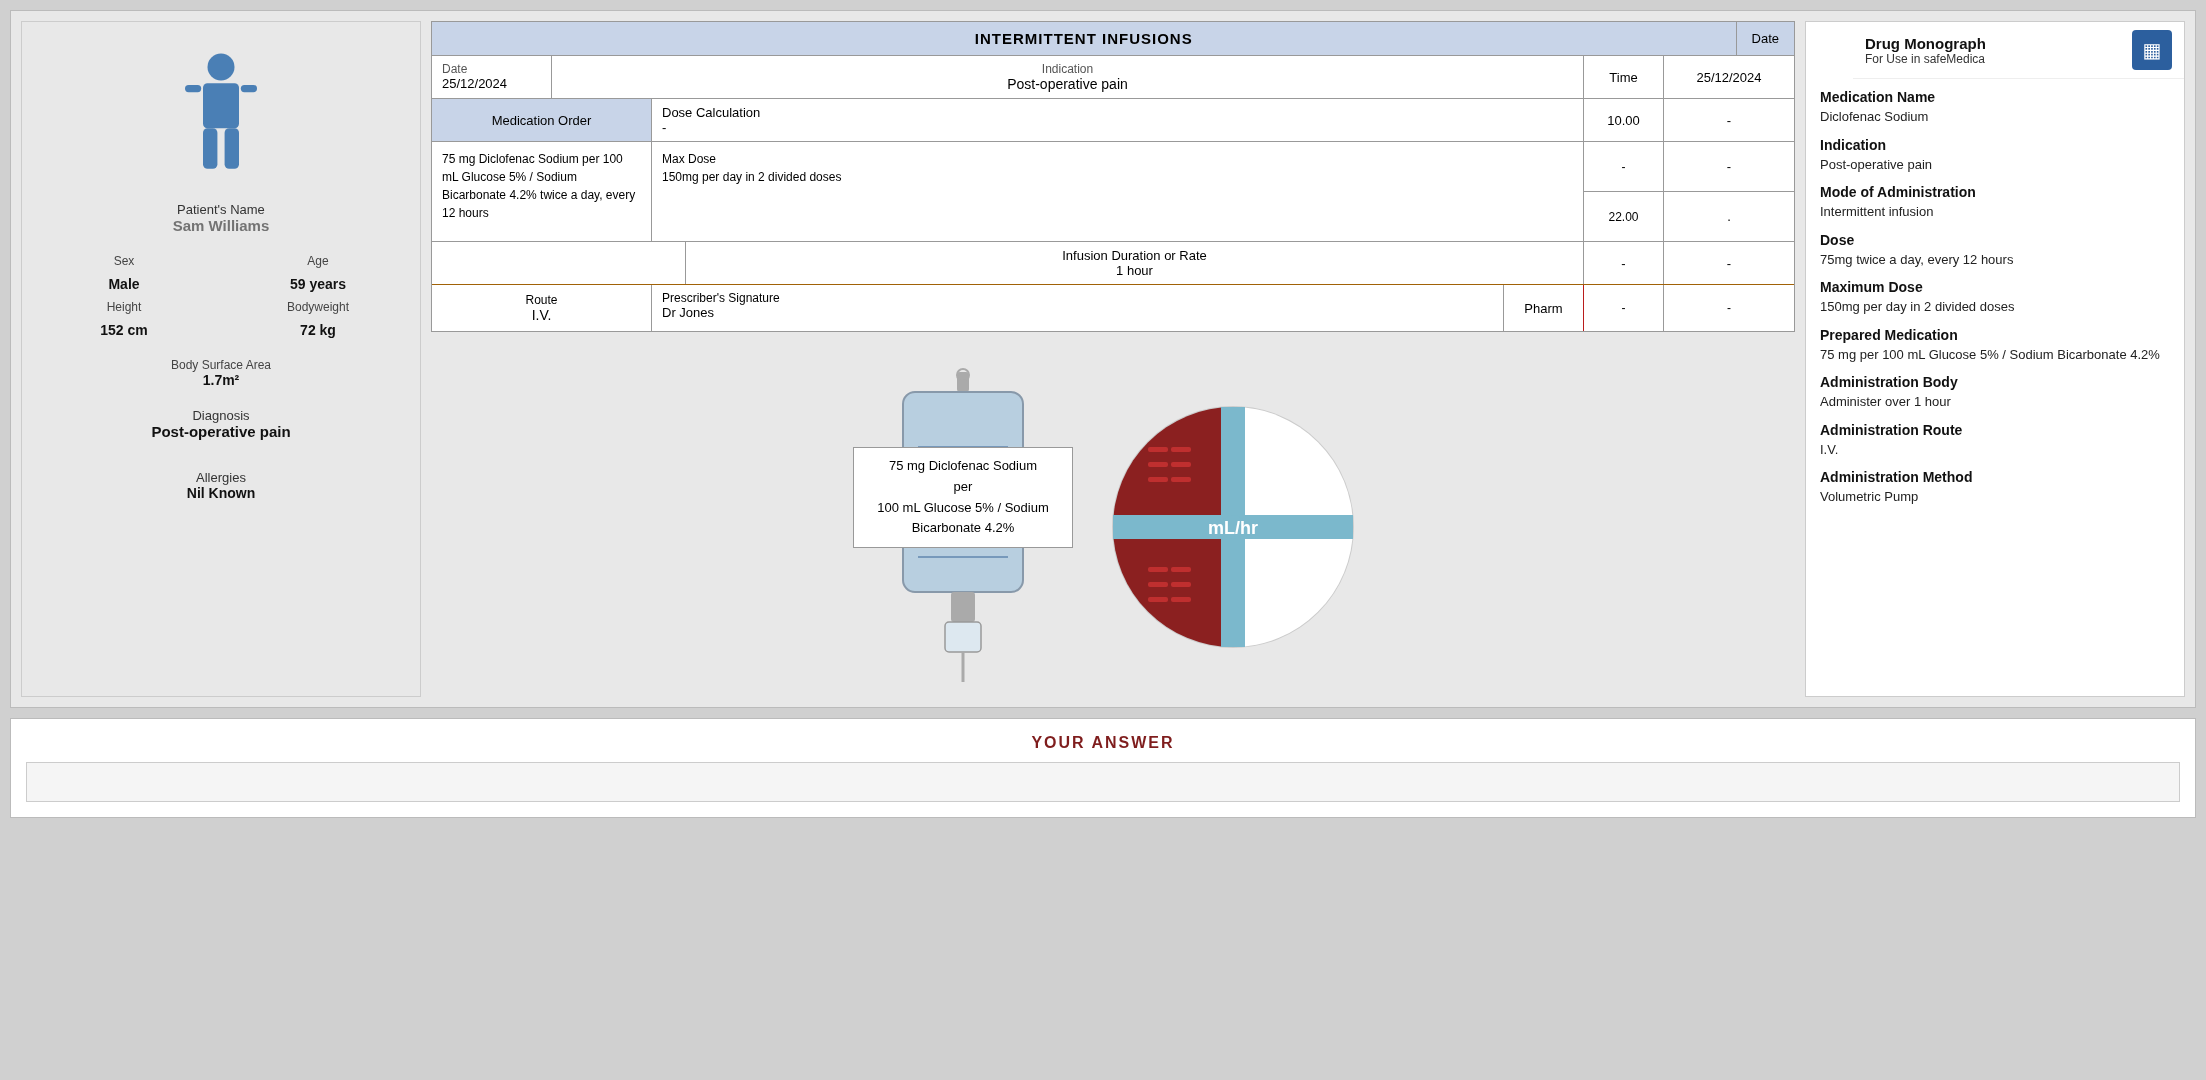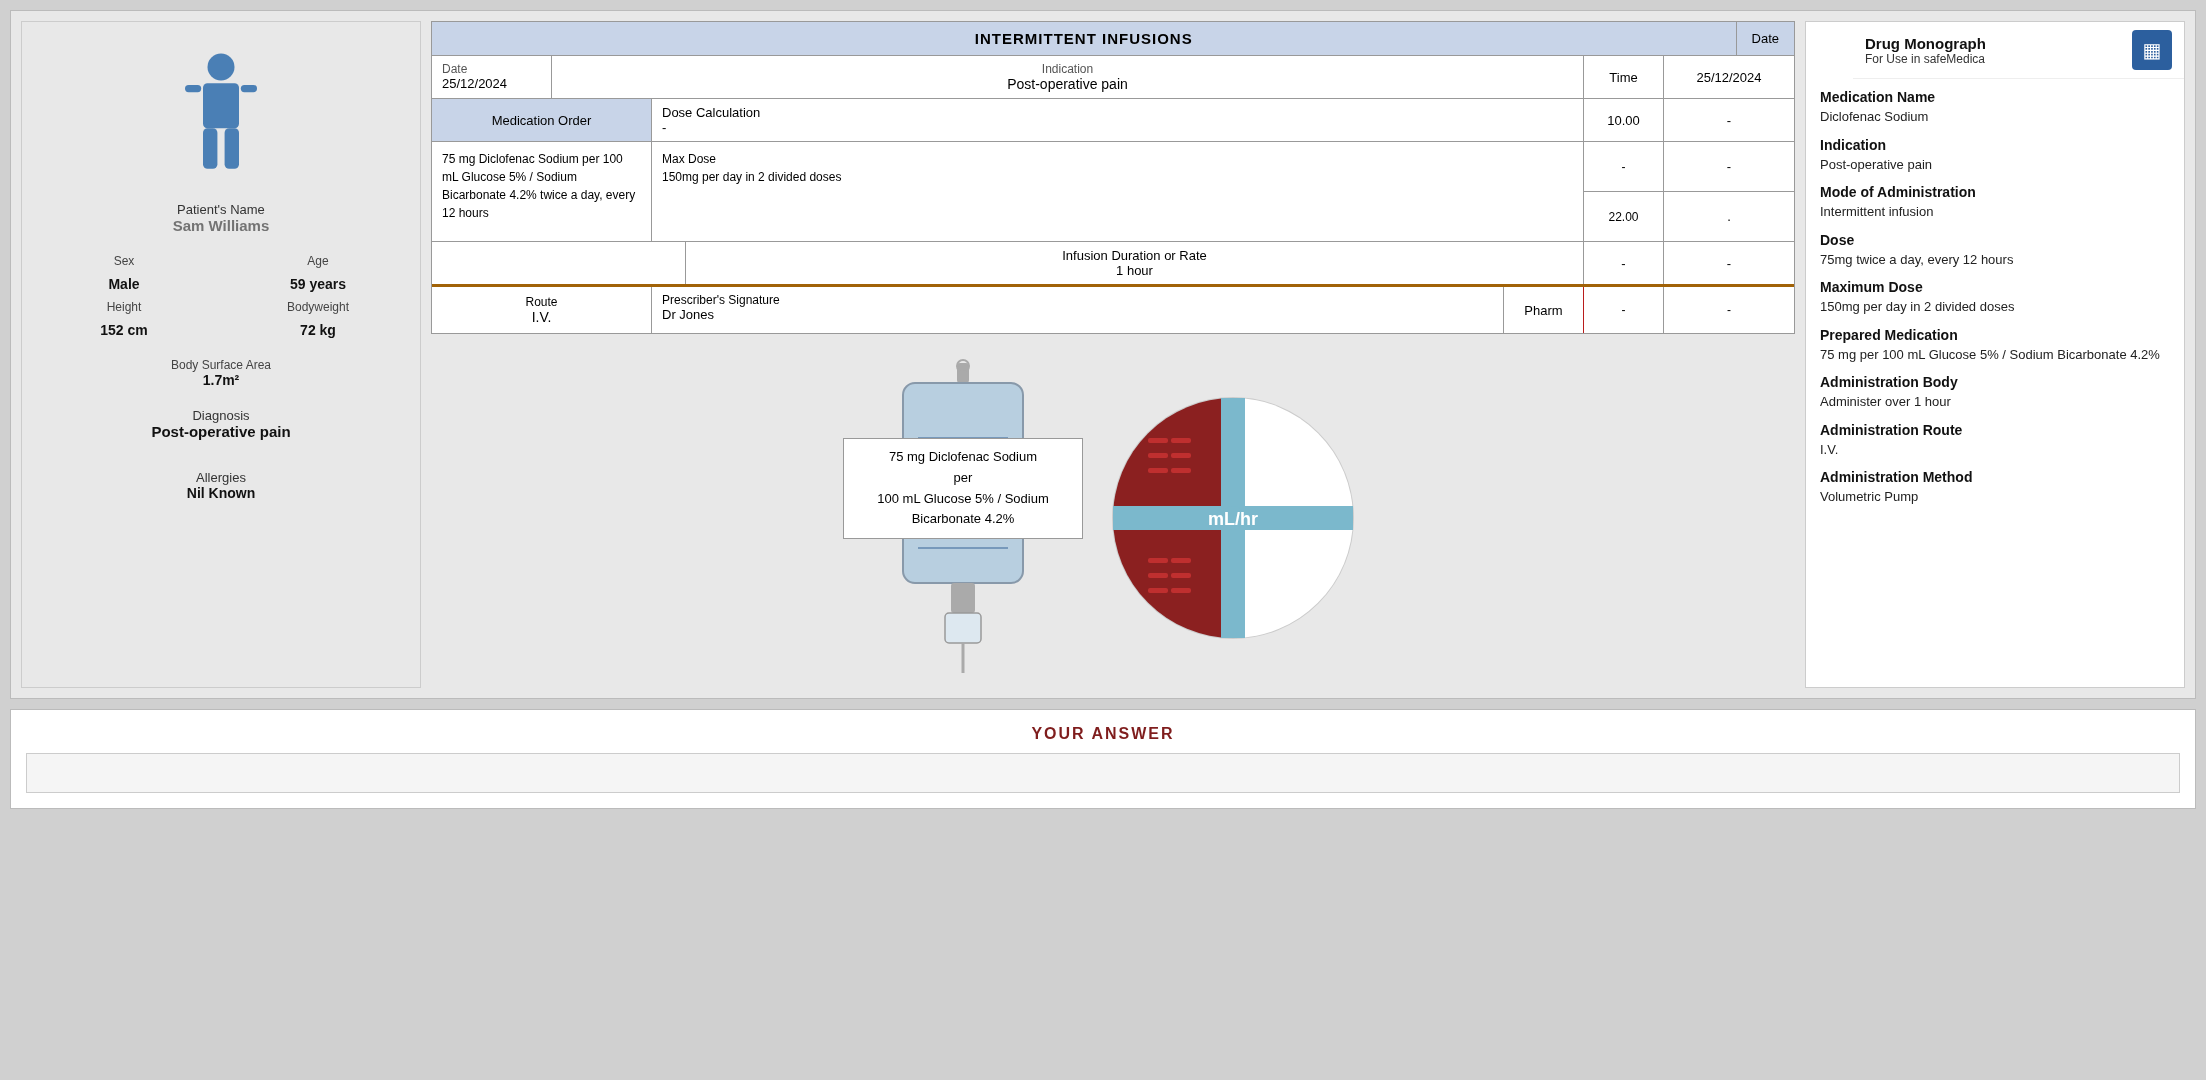--- a/index.html
+++ b/index.html
@@ -120,21 +120,21 @@
       font-size: 14px;
       font-weight: bold;
       color: #111;
     }
 
     
     .middle-section {
       flex: 1;
       display: flex;
       flex-direction: column;
-      gap: 14px;
+      gap: 25px;
     }
 
     .infusion-form {
       background: white;
       border: 1px solid #999;
     }
 
     .infusion-title-row {
       display: flex;
       background: #c8d4e8;
@@ -306,21 +306,21 @@
       align-items: center;
       justify-content: center;
     }
 
     .sig-entry:last-child {
       border-bottom: none;
     }
 
     .form-row4 {
       display: flex;
-      border-bottom: 3px solid #a16207;
+      border-bottom: 1px solid #a16207;
       padding-left: 34px;
     }
 
     .infusion-dur-cell {
       flex: 1;
       padding: 6px 10px;
       border-right: 1px solid #999;
       font-size: 13px;
       text-align: center;
     }
@@ -411,21 +411,21 @@
 
     .iv-label-box {
       position: absolute;
       top: 80px;
       left: 50%;
       transform: translateX(-50%);
       background: white;
       border: 1px solid #999;
       padding: 8px 12px;
       text-align: center;
-      width: 240px;
+      width: 220px;
       font-size: 13px;
       line-height: 1.6;
     }
 
     
     .rate-circle-container {
       width: 260px;
       height: 260px;
       position: relative;
     }

